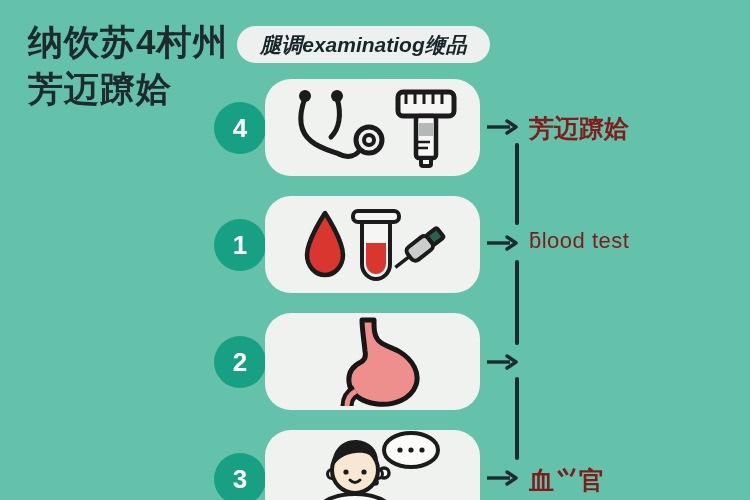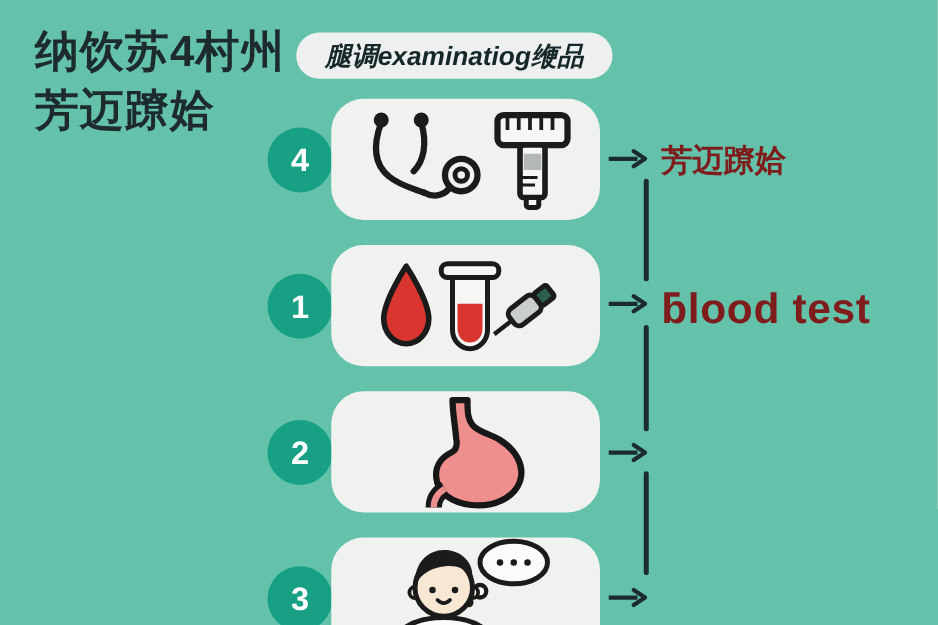--- a/index.html
+++ b/index.html
@@ -35,21 +35,21 @@
   .arrow{position:absolute;left:486px;width:32px;height:16px;}
   .a1{top:119px}.a2{top:235px}.a3{top:354px}.a4{top:470px}
   .vline{
     position:absolute;left:515px;width:4px;background:#1c2b2e;border-radius:2px;
   }
   .v1{top:143px;height:82px}.v2{top:260px;height:85px}.v3{top:377px;height:83px}
   .lbl{
     position:absolute;left:529px;color:#7f1d1d;font-weight:800;white-space:nowrap;
   }
   .lbl.cjk{font-size:25px}
-  .lbl.lat{font-size:34px;font-weight:700;letter-spacing:.5px}
+  .lbl.lat{font-size:22px;font-weight:400;letter-spacing:.5px}
   .l1{top:112px}.l2{top:228px}.l3{top:347px}.l4{top:464px}
 </style>
 </head>
 <body>
 
 <div class="poster">
 
   <div class="title">
     <div>纳饮苏4村州</div>
     <div>芳迈蹽姶</div>
@@ -157,14 +157,15 @@
     <line x1="1" y1="8" x2="24" y2="8" stroke="#1c2b2e" stroke-width="3.4"></line>
     <path d="M21 2 L30 8 L21 14" stroke="#1c2b2e" stroke-width="3.4" fill="none" stroke-linejoin="round" stroke-linecap="round"></path>
   </svg>
 
   <div class="vline v1"></div>
   <div class="vline v2"></div>
   <div class="vline v3"></div>
 
   <div class="lbl cjk l1">芳迈蹽姶</div>
   <div class="lbl lat l2">ƃlood test</div>
+  <div class="lbl cjk l4">血⺍官</div>
 
 </div>
 
 </body></html>

